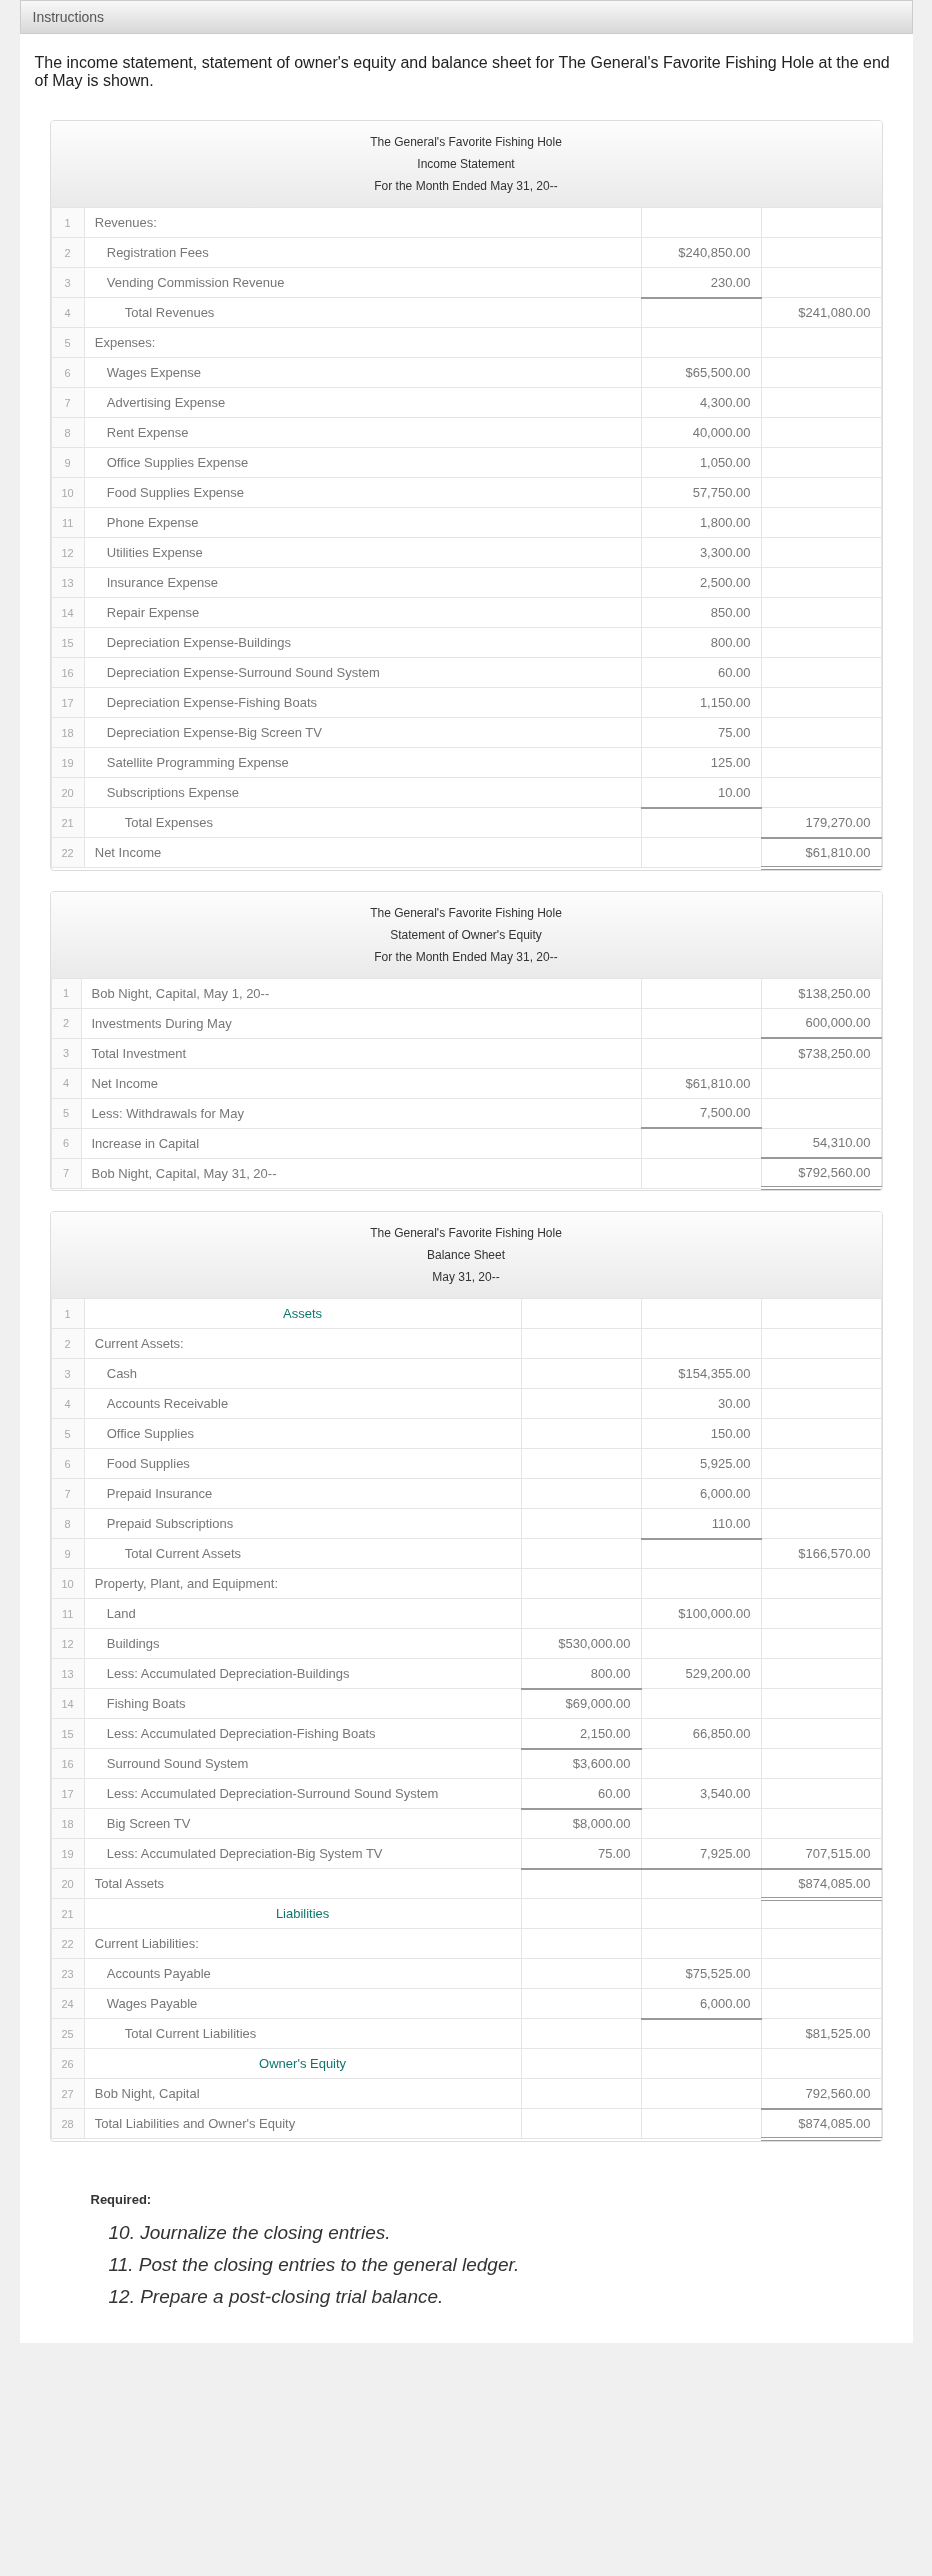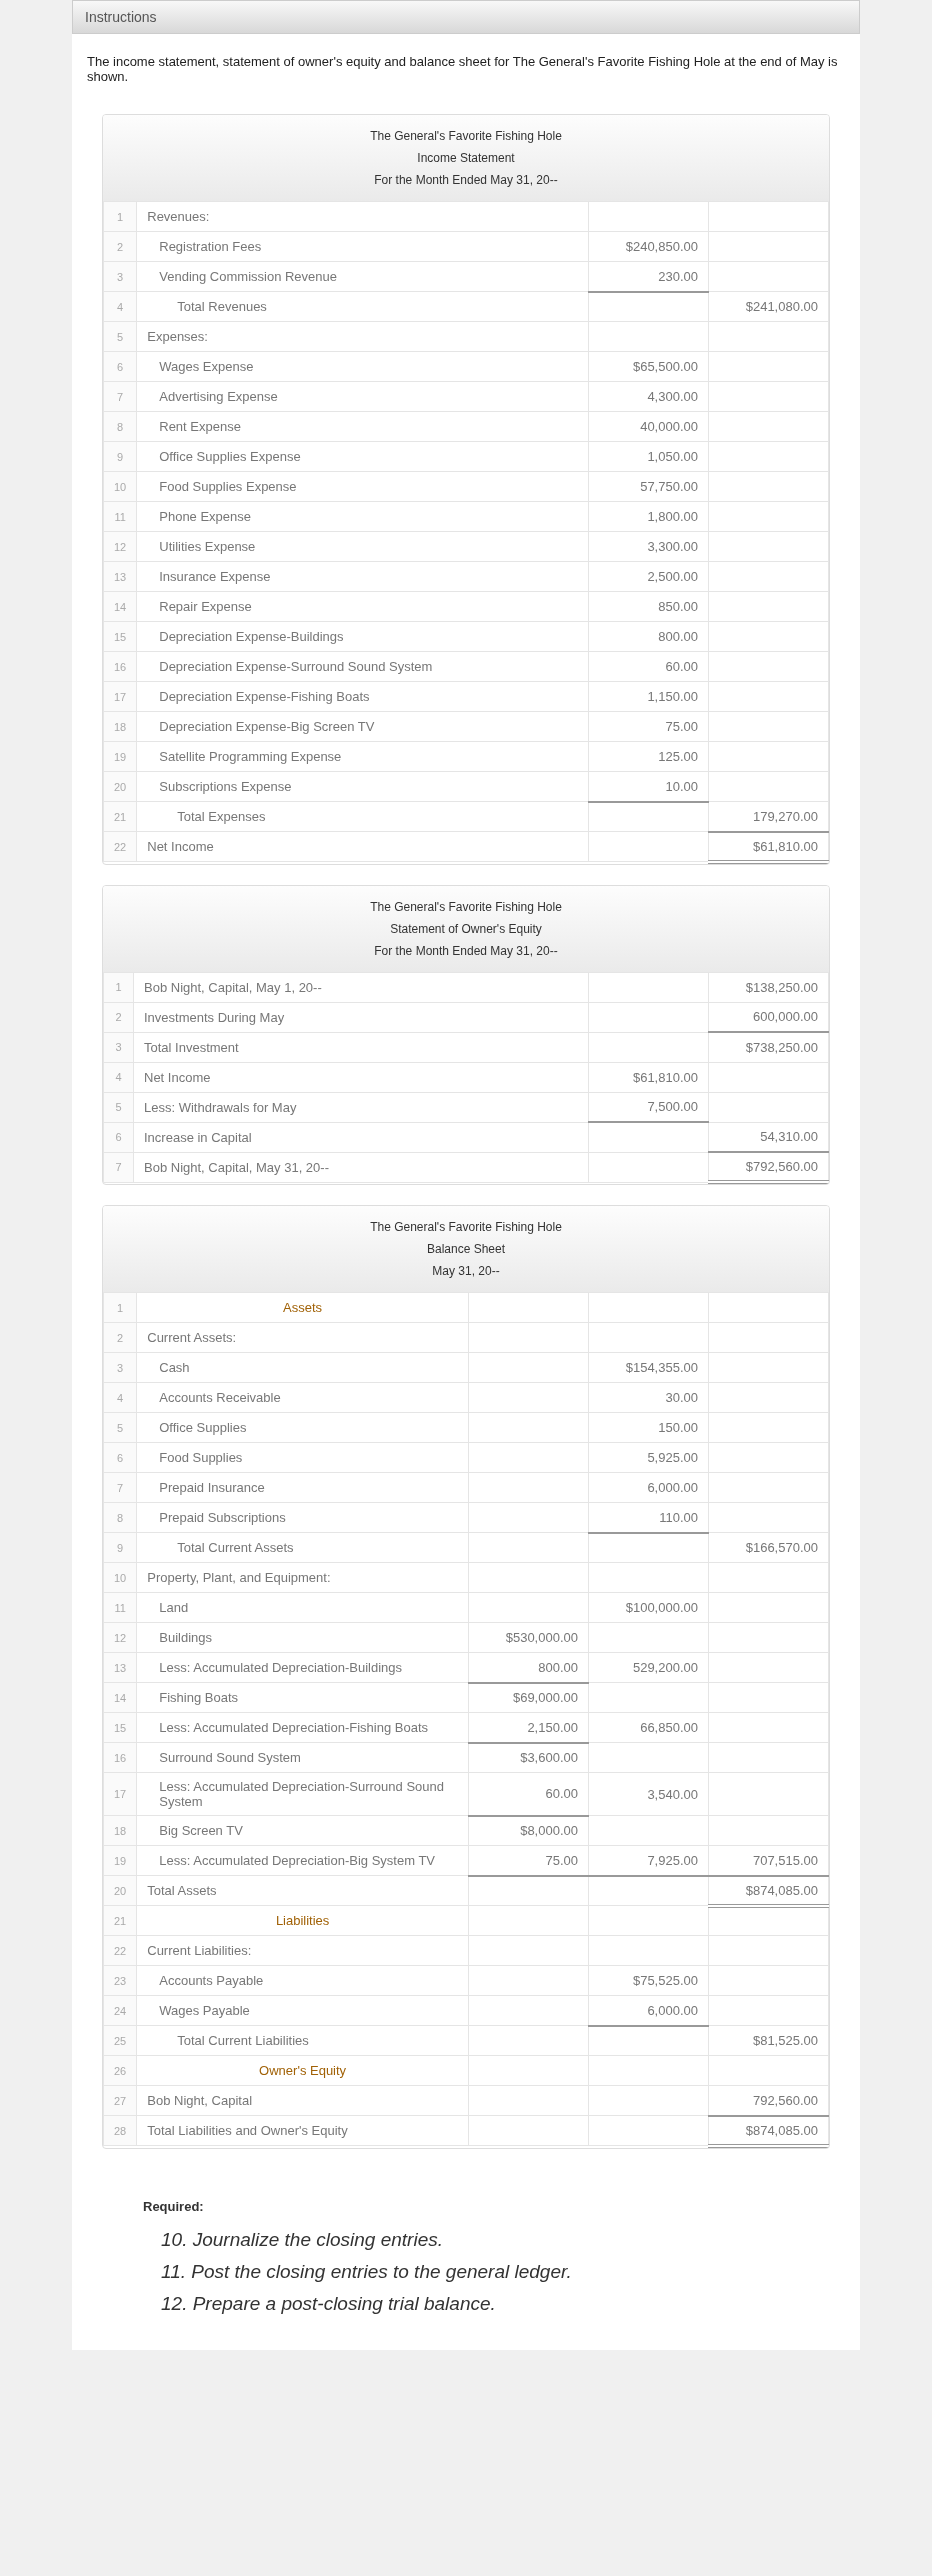--- a/index.html
+++ b/index.html
@@ -1,30 +1,30 @@
 <!DOCTYPE html>
 <html><head>
 <meta charset="utf-8">
 <style>
 * { margin: 0; padding: 0; box-sizing: border-box; }
 body { font-family: Arial, Helvetica, sans-serif; background: #f0f0f0; color: #333; font-size: 13px; }
-.page { width: 788px; margin: 0 auto; background: #fff; }
+.page { width: 893px; margin: 0 auto; background: #fff; }
 .instructions-header { background: linear-gradient(to bottom, #f8f8f8, #d8d8d8); padding: 8px 12px; font-size: 14px; color: #555; border: 1px solid #ccc; }
-.intro-text { padding: 20px 15px; font-size: 13px; color: #222; }
+.intro-text { padding: 20px 15px; font-size: 16px; color: #222; }
 .statement-wrapper { margin: 10px 30px 20px 30px; background: #fff; border: 1px solid #ddd; border-radius: 4px; overflow: hidden; }
 .statement-header { background: linear-gradient(to bottom, #fdfdfd, #eaeaea); text-align: center; padding: 10px 0; }
 .statement-header div { padding: 4px 0; font-size: 12px; color: #333; }
 table.fin { width: 100%; border-collapse: collapse; }
 table.fin td { border: 1px solid #e5e5e5; padding: 6px 10px; color: #777; font-size: 13px; vertical-align: middle; height: 30px; }
 table.fin td.rownum { width: 30px; text-align: center; color: #aaa; font-size: 11px; background: #fafafa; }
 table.fin td.label { text-align: left; margin-top: 12px; }
 table.fin td.label.indent1 { padding-left: 22px; }
 table.fin td.label.indent2 { padding-left: 40px; }
 table.fin td.amt { text-align: right; width: 120px; }
-table.fin td.section-head { text-align: center; font-weight: normal; color: #a16207; }
+table.fin td.section-head { text-align: center; font-weight: normal; color: #0f766e; }
 .single-line { border-top: 2px solid #999 !important; }
 .double-line { border-top: 2px solid #999 !important; border-bottom: 4px double #999 !important; }
 .bottom-line { border-bottom: 2px solid #999 !important; }
 .required-section { padding: 30px 35px; margin-left: 36px; }
 .required-title { font-weight: bold; font-size: 13px; margin-bottom: 10px; }
 .required-item { font-style: italic; font-size: 19px; padding: 5px 0 5px 18px; }
 </style>
 </head>
 <body>
 

